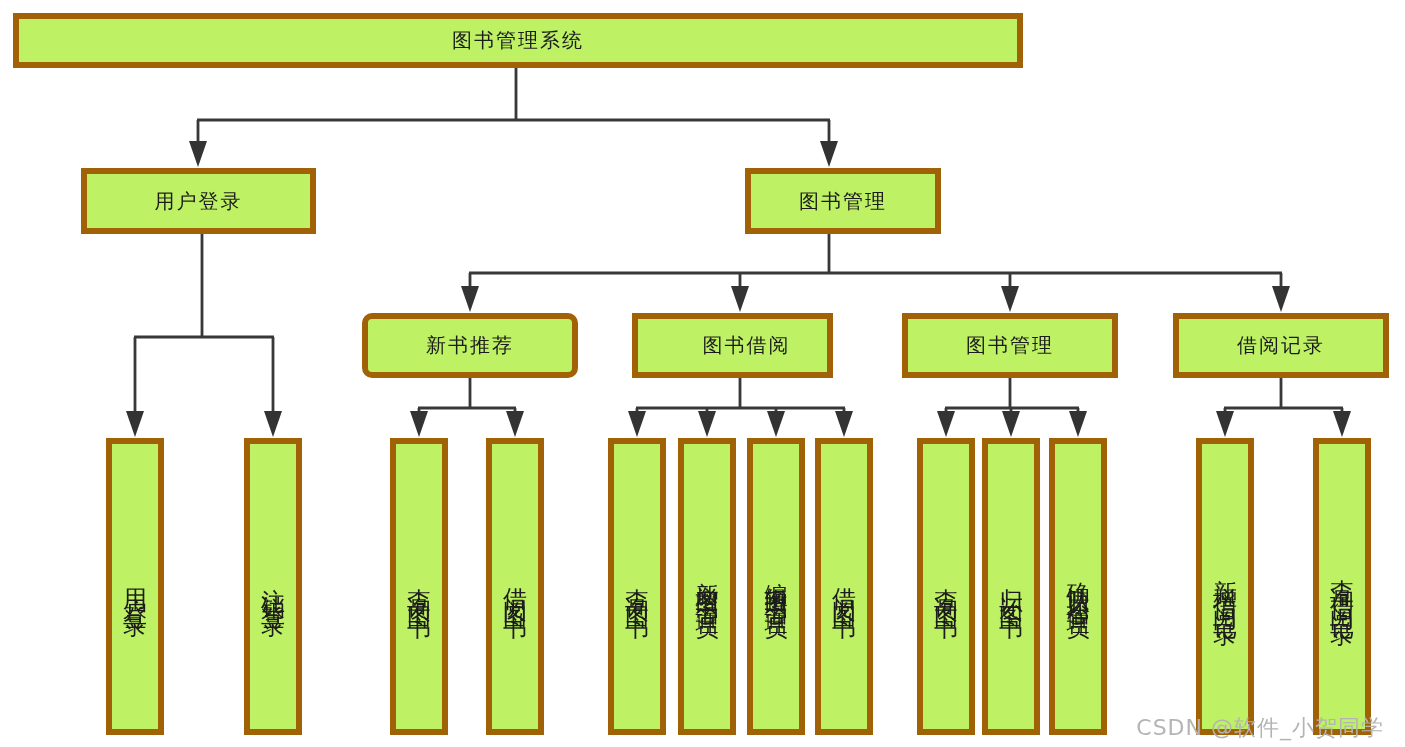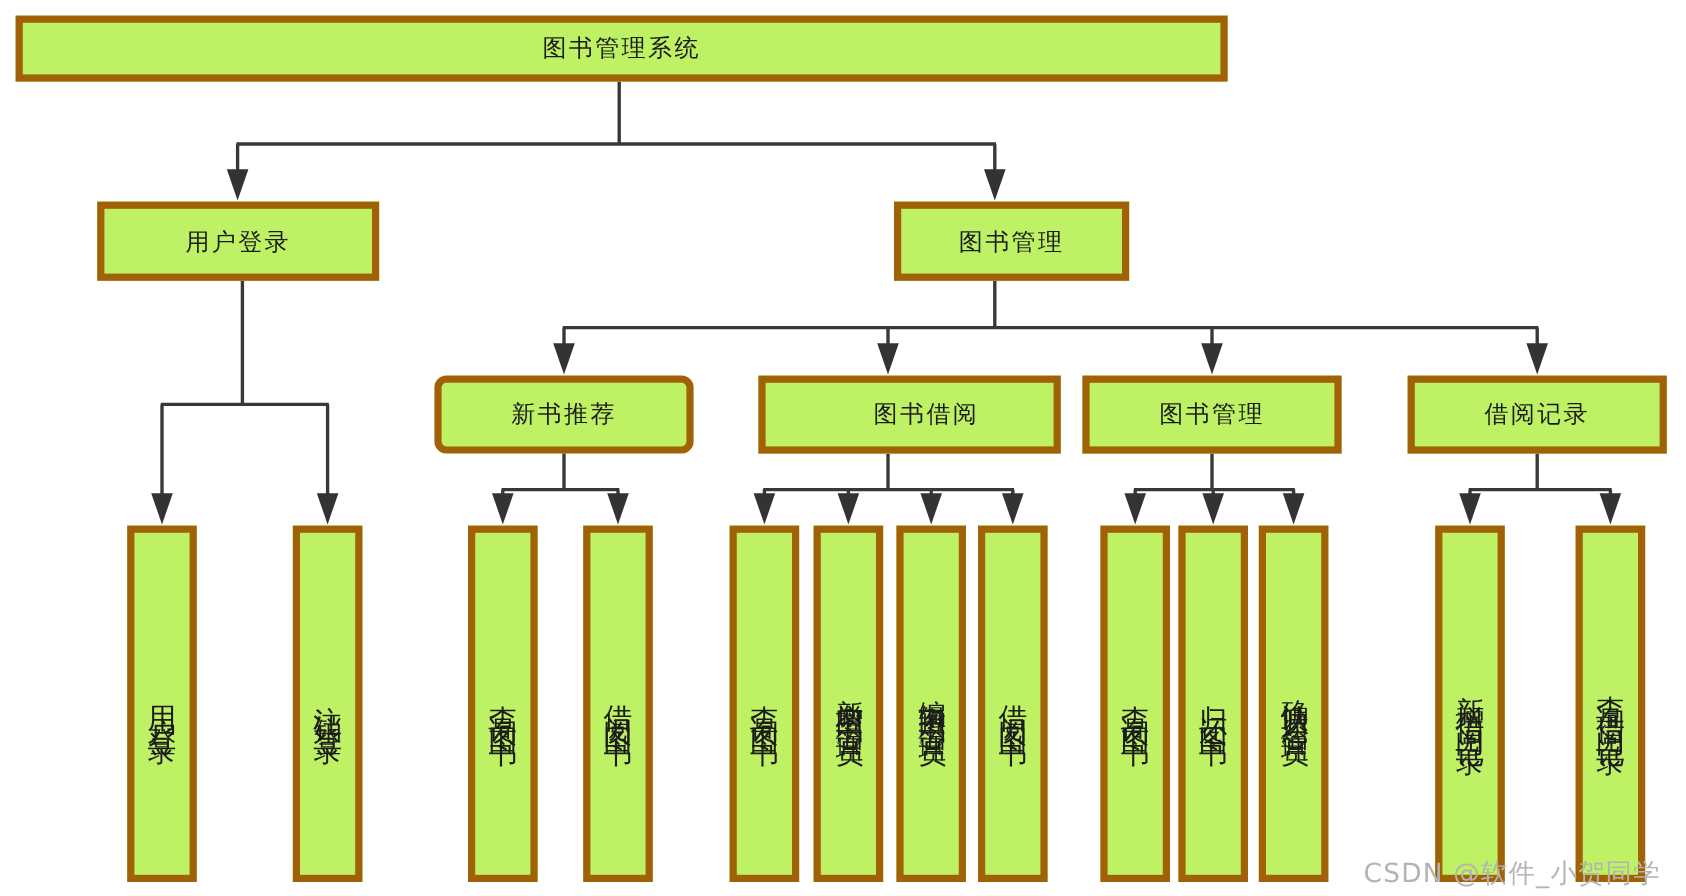--- a/index.html
+++ b/index.html
@@ -69,21 +69,21 @@
       <path d="M1333,411L1351,411L1342,437Z"></path>
     </g>
   </svg>
 
   <div class="box hbox" style="left:13px; top:13px; width:1010px; height:55px;">图书管理系统</div>
 
   <div class="box hbox" style="left:81px; top:168px; width:235px; height:66px;">用户登录</div>
   <div class="box hbox" style="left:745px; top:168px; width:196px; height:66px;">图书管理</div>
 
   <div class="box hbox" style="left:362px; top:313px; width:216px; height:65px;border-radius:10px;">新书推荐</div>
-  <div class="box hbox" style="left:632px; top:313px; width:252px; height:65px;padding-left:28px;">图书借阅</div>
+  <div class="box hbox" style="left:632px; top:313px; width:201px; height:65px;padding-left:28px;">图书借阅</div>
   <div class="box hbox" style="left:902px; top:313px; width:216px; height:65px;">图书管理</div>
   <div class="box hbox" style="left:1173px; top:313px; width:216px; height:65px;">借阅记录</div>
 
   <div class="box vbox" style="left:106px; top:438px; width:58px; height:297px;">
     <span class="vlabel">用户登录</span>
   </div>
   <div class="box vbox" style="left:244px; top:438px; width:58px; height:297px;">
     <span class="vlabel">注销登录</span>
   </div>
 

